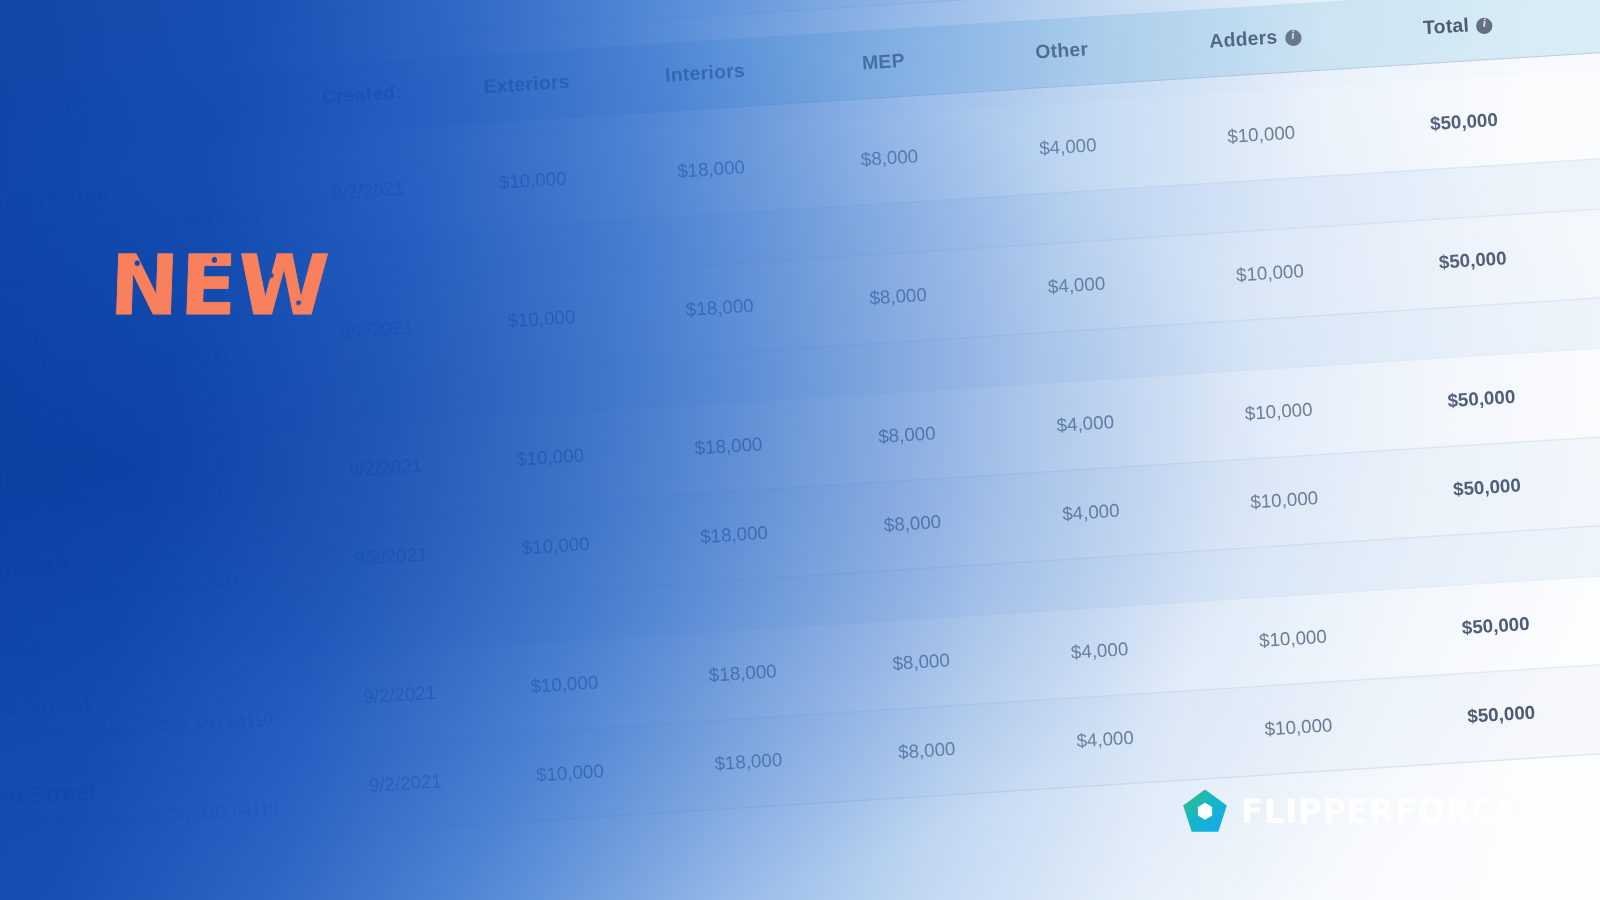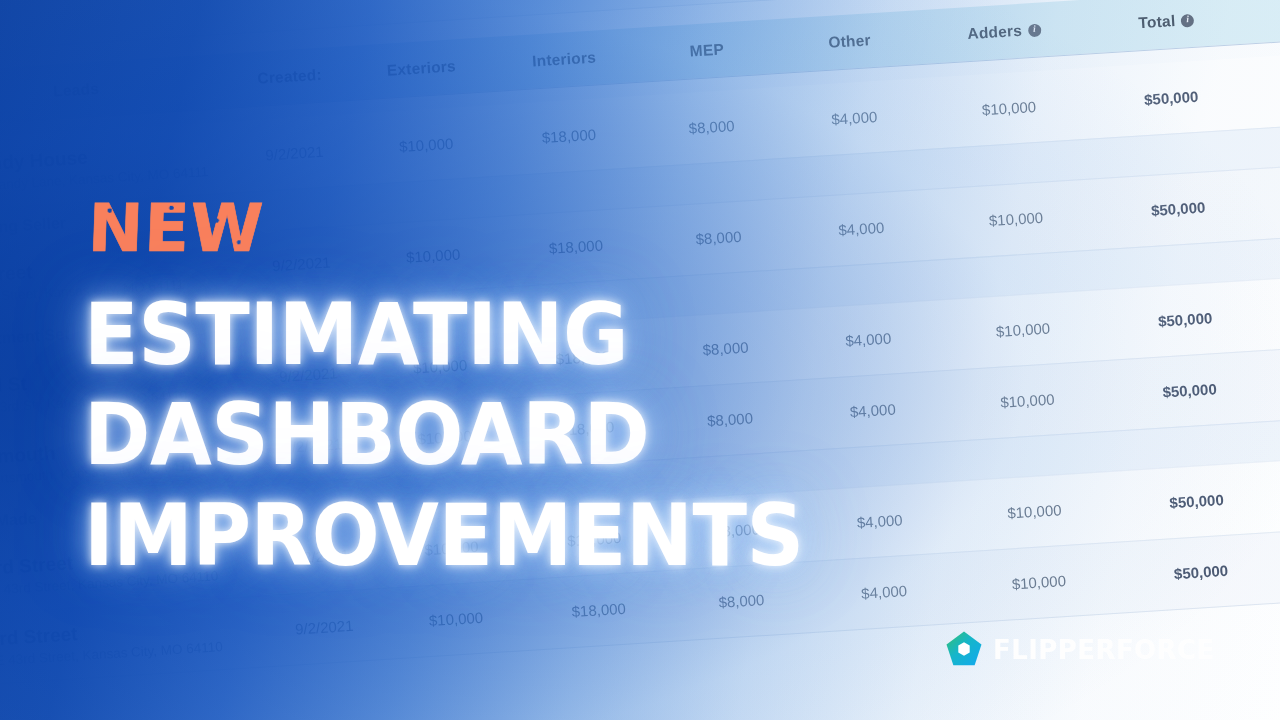--- a/index.html
+++ b/index.html
@@ -401,25 +401,20 @@
       </div>
 
     </div>
   </div>
 
   <div class="blue-overlay"></div>
   <div class="blue-overlay-2"></div>
 
   <div class="new-badge">NEW</div>
 
-  <div class="headline">
-    <div class="line line-1">ESTIMATING</div>
-    <div class="line line-2">DASHBOARD</div>
-    <div class="line line-3">IMPROVEMENTS</div>
-  </div>
 
   <div class="logo">
     <svg class="logo-mark" viewBox="0 0 100 100">
       <defs>
         <linearGradient id="pentaGrad" x1="0%" y1="0%" x2="100%" y2="100%">
           <stop offset="0%" stop-color="#35C06F"></stop>
           <stop offset="45%" stop-color="#16B6C9"></stop>
           <stop offset="100%" stop-color="#13A8F0"></stop>
         </linearGradient>
       </defs>

